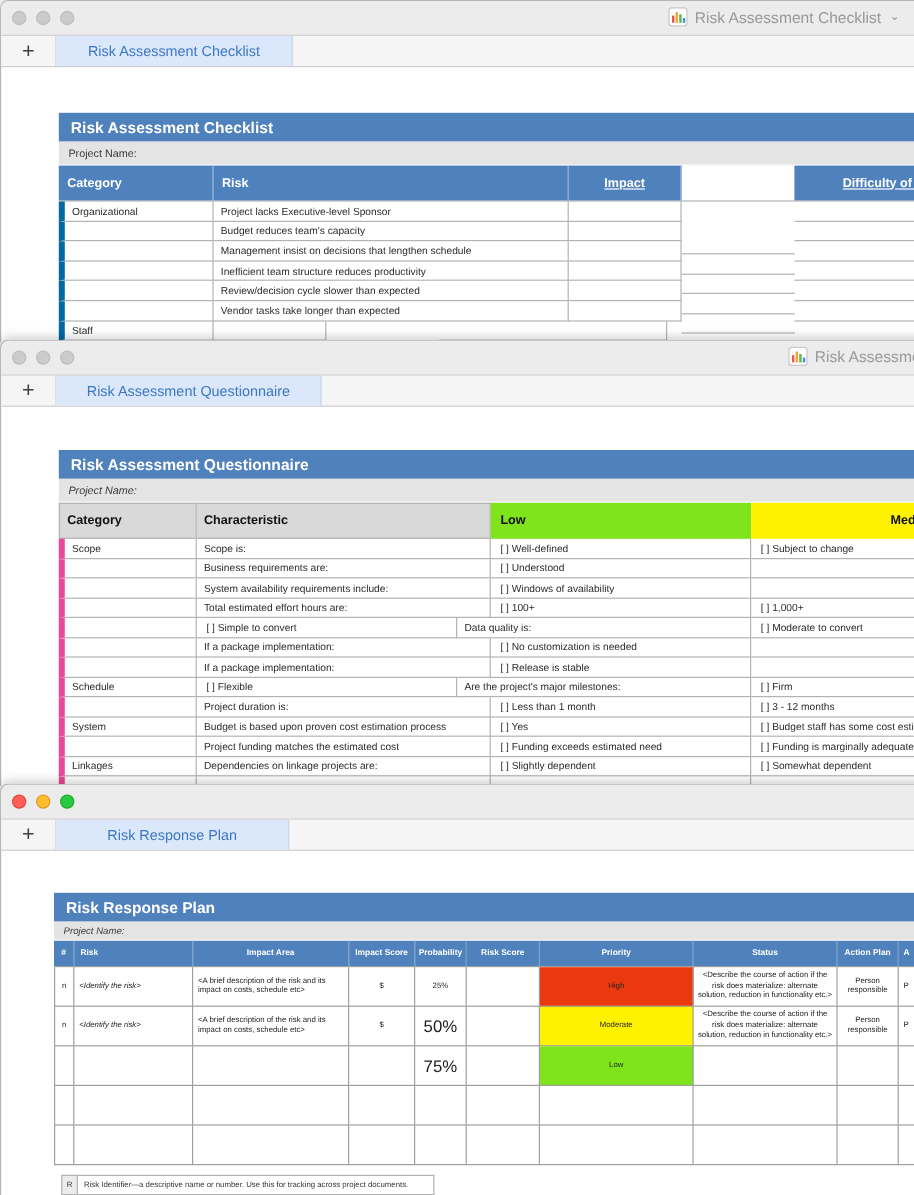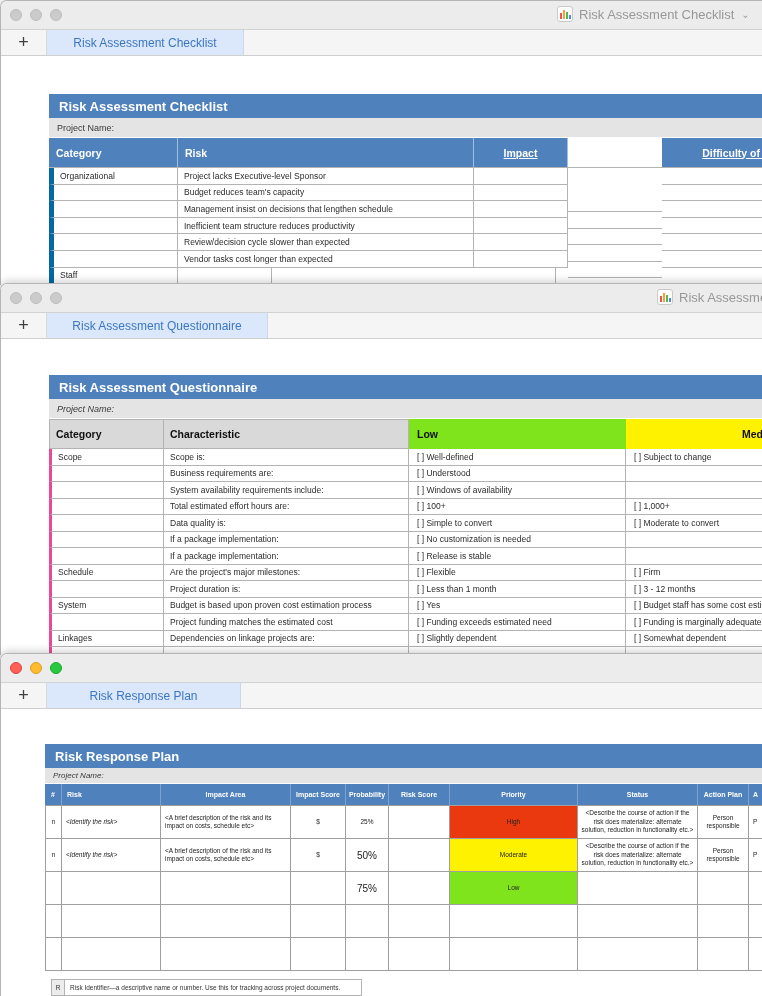--- a/index.html
+++ b/index.html
@@ -69,38 +69,38 @@
   #win2 .hrow{height:30px;}
   #win2 .hd{font-weight:bold;font-size:10.5px;display:flex;align-items:center;color:#101010;}
   #win2 .hd-gray{background:#d9d9d9;border:1px solid #b3b3b3;border-left:none;padding-left:6px;}
   #win2 .hd.c0{border-left:1px solid #b3b3b3;}
   #win2 .hd-grn{background:#7fe41b;padding-left:8px;}
   #win2 .hd-yel{background:#fff200;padding-left:116px;}
   #win2 .trow{height:16.5px;}
   #win2 .trow.sliver{height:8px;}
   #win2 .td{border-right:1px solid #b3b3b3;border-bottom:1px solid #b3b3b3;font-size:8.5px;
             color:#2b2b2b;display:flex;align-items:center;white-space:nowrap;padding-left:6px;}
-  #win2 .td.c0{border-left:3px solid #ec4899;}
+  #win2 .td.c0{border-left:5px solid #ec4899;}
   #win2 .td.c2,#win2 .td.c3{padding-left:8px;}
   #win2 .c0{width:115px;} #win2 .c1{width:245px;} #win2 .c2{width:217px;} #win2 .c3{width:240px;}
 
   
   #win3 .hrow{height:21px;}
   #win3 .hd{background:#4f81bd;color:#fff;font-weight:bold;font-size:7px;display:flex;
             align-items:center;justify-content:center;text-align:center;border-right:1px solid #7da2cd;}
   #win3 .hd.left{justify-content:flex-start;padding-left:5px;}
   #win3 .tbody{border-top:1px solid #9f9f9f;}
   #win3 .trow{height:33px;}
   #win3 .td{border-right:1px solid #9f9f9f;border-bottom:1px solid #9f9f9f;font-size:6.5px;
             color:#222;display:flex;align-items:center;line-height:1.3;}
   #win3 .td.c0{border-left:1px solid #9f9f9f;}
   #win3 .lt{padding:0 4px;text-align:left;}
   #win3 .ct{justify-content:center;text-align:center;padding:0 3px;}
   #win3 .it{font-style:italic;}
-  #win3 .big{font-size:10px;}
+  #win3 .big{font-size:14px;}
   #win3 .c0{width:17px;} #win3 .c1{width:99px;} #win3 .c2{width:130px;} #win3 .c3{width:55px;}
   #win3 .c4{width:43px;} #win3 .c5{width:61px;} #win3 .c6{width:128px;} #win3 .c7{width:120px;}
   #win3 .c8{width:51px;} #win3 .c9{width:30px;justify-content:flex-start;padding-left:4px;}
   .bg-red{background:#ea380f;} .bg-yel{background:#fff200;} .bg-grn{background:#7fe41b;}
 
   .foot{position:absolute;left:50px;top:325px;display:flex;font-size:6.5px;color:#333;}
   .foot-key{width:14px;height:17px;background:#ececec;border:1px solid #b3b3b3;display:flex;
             align-items:center;justify-content:center;box-sizing:border-box;}
   .foot-text{width:297px;height:17px;border:1px solid #b3b3b3;border-left:none;display:flex;
              align-items:center;padding-left:5px;box-sizing:border-box;white-space:nowrap;overflow:hidden;}
@@ -171,21 +171,21 @@
       </div>
       <div class="trow">
         <div class="cell td c0"></div>
         <div class="cell td c1">Review/decision cycle slower than expected</div>
         <div class="cell td c2"></div>
         <div class="cell td c3"></div>
         <div class="cell td c4"></div>
       </div>
       <div class="trow">
         <div class="cell td c0"></div>
-        <div class="cell td c1">Vendor tasks cost longer than expected</div>
+        <div class="cell td c1">Vendor tasks take longer than expected</div>
         <div class="cell td c2"></div>
         <div class="cell td c3"></div>
         <div class="cell td c4"></div>
       </div>
       <div class="trow">
         <div class="cell td c0">Staff</div>
         <div class="cell td c2"></div>
         <div class="cell td c3"></div>
         <div class="cell td c4"></div>
       </div>
@@ -243,40 +243,40 @@
         <div class="cell td c3"></div>
       </div>
       <div class="trow">
         <div class="cell td c0"></div>
         <div class="cell td c1">Total estimated effort hours are:</div>
         <div class="cell td c2">[ ] 100+</div>
         <div class="cell td c3">[ ] 1,000+</div>
       </div>
       <div class="trow">
         <div class="cell td c0"></div>
+        <div class="cell td c2">[ ] Simple to convert</div>
         <div class="cell td c1">Data quality is:</div>
-        <div class="cell td c2">[ ] Simple to convert</div>
         <div class="cell td c3">[ ] Moderate  to convert</div>
       </div>
       <div class="trow">
         <div class="cell td c0"></div>
         <div class="cell td c1">If a package implementation:</div>
         <div class="cell td c2">[ ] No customization is needed</div>
         <div class="cell td c3"></div>
       </div>
       <div class="trow">
         <div class="cell td c0"></div>
         <div class="cell td c1">If a package implementation:</div>
         <div class="cell td c2">[ ] Release is stable</div>
         <div class="cell td c3"></div>
       </div>
       <div class="trow">
         <div class="cell td c0">Schedule</div>
+        <div class="cell td c2">[ ] Flexible</div>
         <div class="cell td c1">Are the project's major milestones:</div>
-        <div class="cell td c2">[ ] Flexible</div>
         <div class="cell td c3">[ ] Firm</div>
       </div>
       <div class="trow">
         <div class="cell td c0"></div>
         <div class="cell td c1">Project duration is:</div>
         <div class="cell td c2">[ ] Less than 1 month</div>
         <div class="cell td c3">[ ] 3 - 12 months</div>
       </div>
       <div class="trow">
         <div class="cell td c0">System</div>

